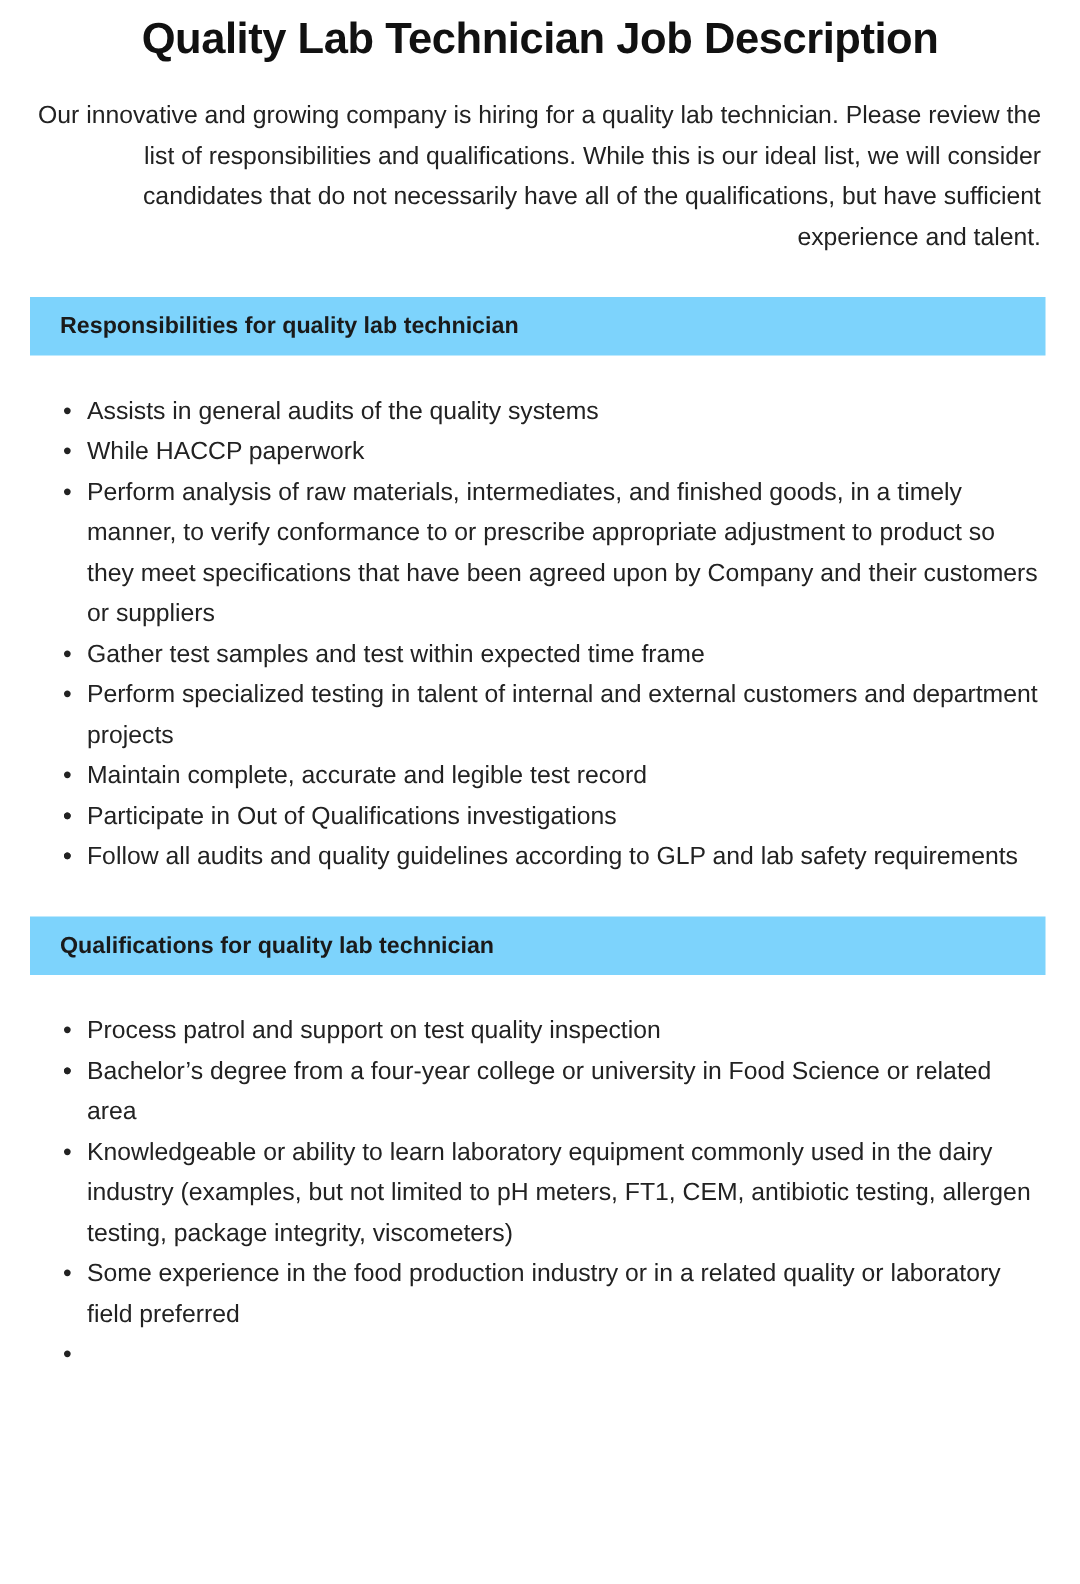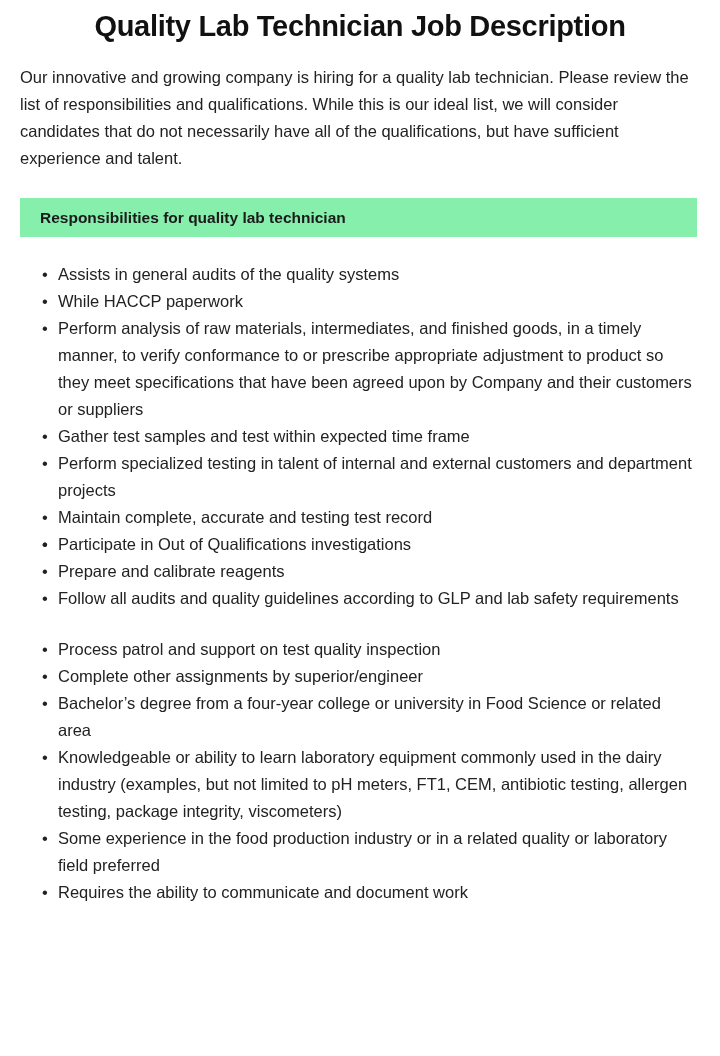--- a/index.html
+++ b/index.html
@@ -33,30 +33,30 @@
     line-height: 40px;
     color: #111111;
   }
 
   .intro {
     margin: 0;
     padding: 18px 26px 0 20px;
     font-size: 16.5px;
     line-height: 27px;
     color: #222222;
-    text-align: left;
+    text-align: right;
   }
 
   .section {
     margin: 0;
     padding: 0;
   }
 
   .section-header {
-    background: #86efac;
+    background: #7dd3fc;
     margin: 26px 23px 0 20px;
     padding: 9px 0 9px 20px;
     font-size: 15.5px;
     font-weight: bold;
     line-height: 21px;
     color: #1a1a1a;
     box-sizing: border-box;
   }
 
   .bullet-list {
@@ -98,32 +98,33 @@
 
   <div id="sections-container">
       <div class="section">
         <div class="section-header">Responsibilities for quality lab technician</div>
         <ul class="bullet-list first-group">
           <li class="bullet-item"><span class="bullet-dot">•</span><span>Assists in general audits of the quality systems</span></li>
           <li class="bullet-item"><span class="bullet-dot">•</span><span>While HACCP paperwork</span></li>
           <li class="bullet-item"><span class="bullet-dot">•</span><span>Perform analysis of raw materials, intermediates, and finished goods, in a timely manner, to verify conformance to or prescribe appropriate adjustment to product so they meet specifications that have been agreed upon by Company and their customers or suppliers</span></li>
           <li class="bullet-item"><span class="bullet-dot">•</span><span>Gather test samples and test within expected time frame</span></li>
           <li class="bullet-item"><span class="bullet-dot">•</span><span>Perform specialized testing in talent of internal and external customers and department projects</span></li>
-          <li class="bullet-item"><span class="bullet-dot">•</span><span>Maintain complete, accurate and testing test record</span></li>
+          <li class="bullet-item"><span class="bullet-dot">•</span><span>Maintain complete, accurate and legible test record</span></li>
           <li class="bullet-item"><span class="bullet-dot">•</span></li>
           <li class="bullet-item"><span class="bullet-dot">•</span><span>Participate in Out of Qualifications investigations</span></li>
-          <li class="bullet-item"><span class="bullet-dot">•</span><span>Prepare and calibrate reagents</span></li>
+          <li class="bullet-item"><span class="bullet-dot">•</span></li>
           <li class="bullet-item"><span class="bullet-dot">•</span><span>Follow all audits and quality guidelines according to GLP and lab safety requirements</span></li>
         </ul>
       </div>
       <div class="section">
+        <div class="section-header">Qualifications for quality lab technician</div>
         <ul class="bullet-list first-group">
           <li class="bullet-item"><span class="bullet-dot">•</span><span>Process patrol and support on test quality inspection</span></li>
-          <li class="bullet-item"><span class="bullet-dot">•</span><span>Complete other assignments by superior/engineer</span></li>
+          <li class="bullet-item"><span class="bullet-dot">•</span></li>
           <li class="bullet-item"><span class="bullet-dot">•</span><span>Bachelor’s degree from a four-year college or university in Food Science or related area</span></li>
           <li class="bullet-item"><span class="bullet-dot">•</span><span>Knowledgeable or ability to learn laboratory equipment commonly used in the dairy industry (examples, but not limited to pH meters, FT1, CEM, antibiotic testing, allergen testing, package integrity, viscometers)</span></li>
           <li class="bullet-item"><span class="bullet-dot">•</span><span>Some experience in the food production industry or in a related quality or laboratory field preferred</span></li>
-          <li class="bullet-item"><span class="bullet-dot">•</span><span>Requires the ability to communicate and document work</span></li>
+          <li class="bullet-item"><span class="bullet-dot">•</span></li>
         </ul>
       </div>
     </div>
 
 </div>
 
 </body></html>

